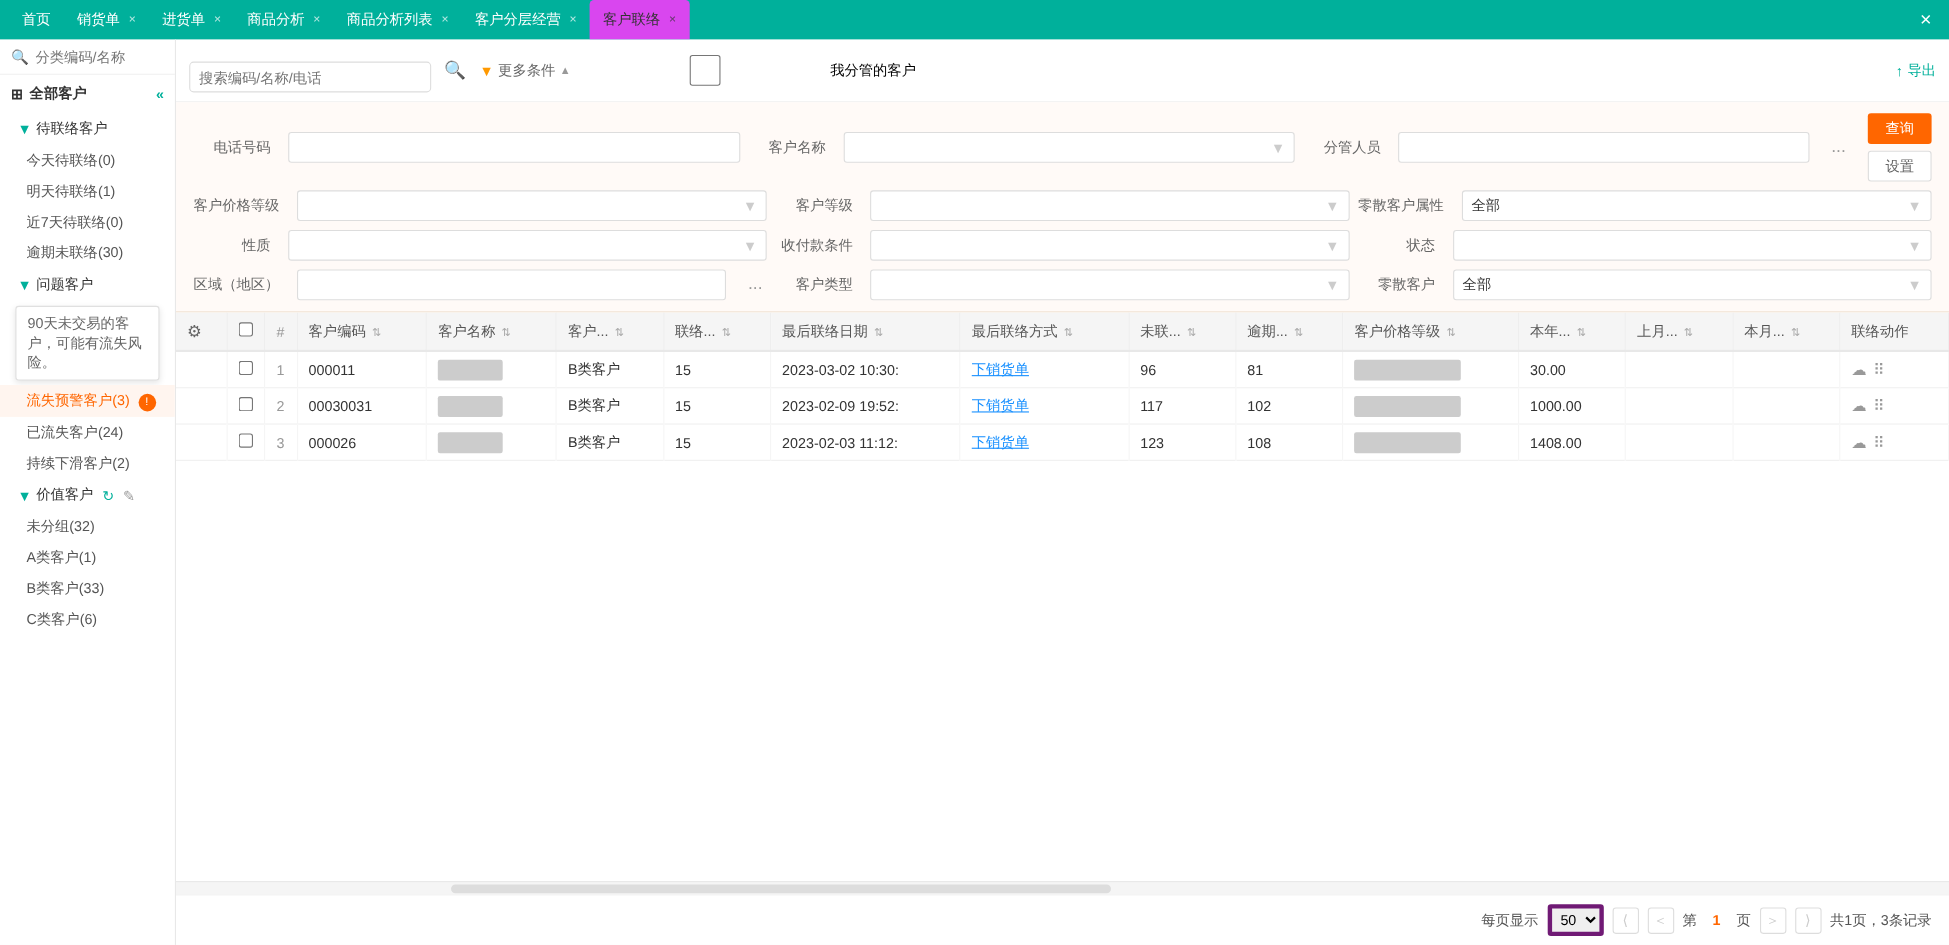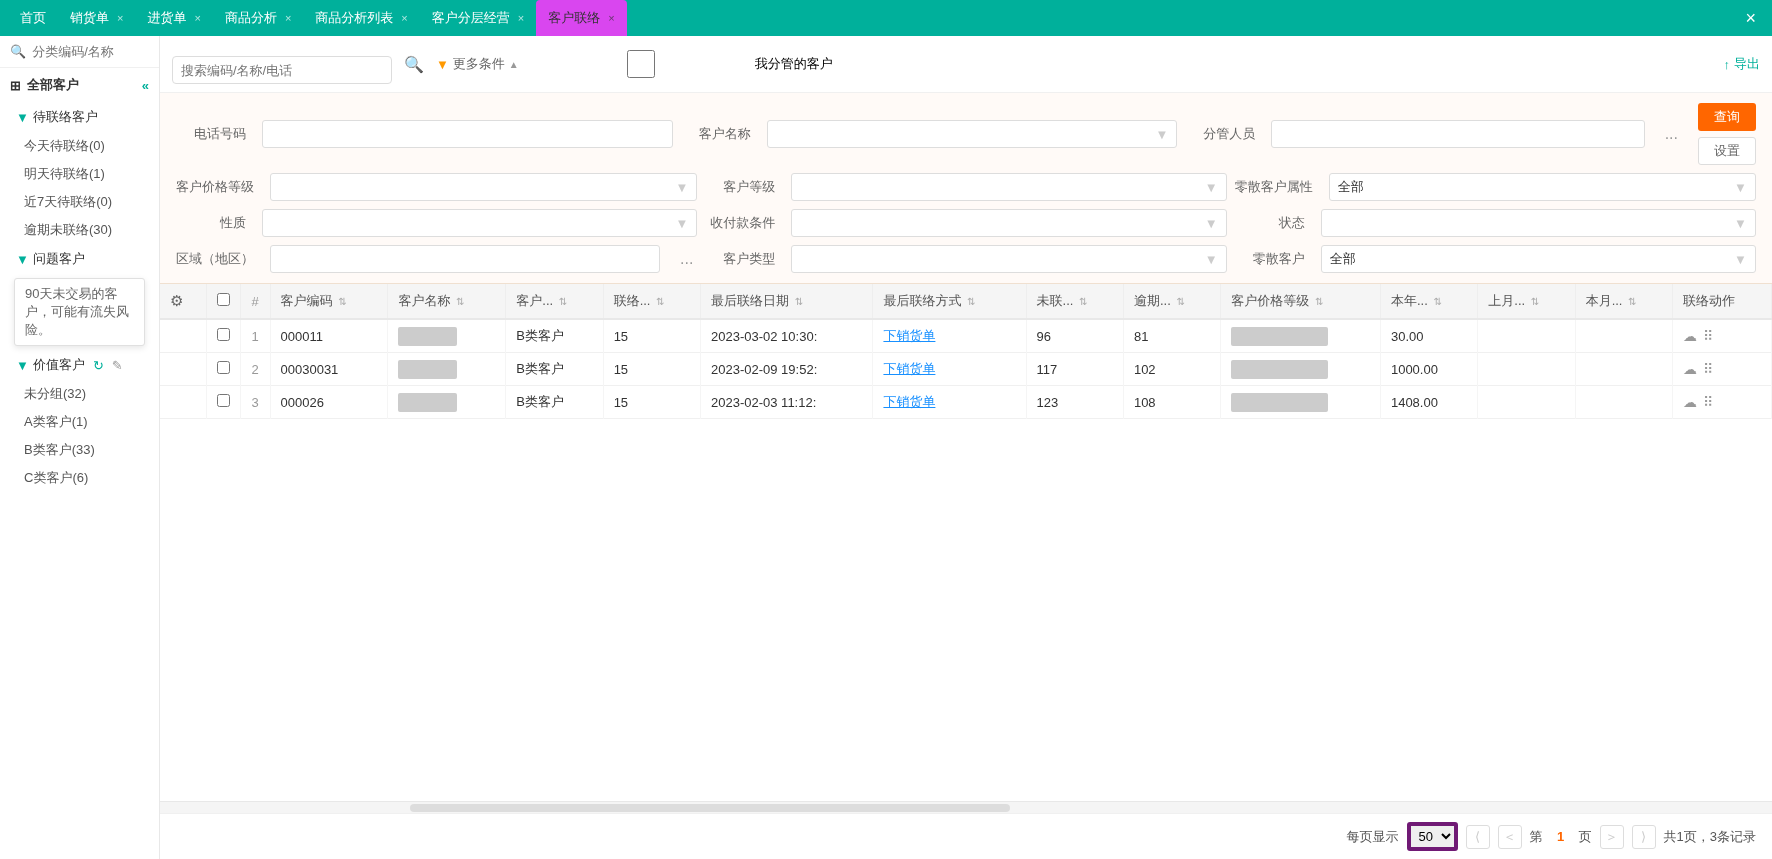--- a/index.html
+++ b/index.html
@@ -424,20 +424,32 @@
       </div>
     </div>
 
     <div class="sidebar-group-title expanded">
       <span style="color:#00b09b;">▼</span>
       <span>问题客户</span>
     </div>
     <div class="tooltip-box">
       <span>90天未交易的客户，可能有流失风险。</span>
     </div>
+    <div>
+      <div class="sidebar-item active">
+        <span>流失预警客户(3)</span>
+        <span class="item-icon">!</span>
+      </div>
+      <div class="sidebar-item">
+        <span>已流失客户(24)</span>
+      </div>
+      <div class="sidebar-item">
+        <span>持续下滑客户(2)</span>
+      </div>
+    </div>
 
     <div class="sidebar-group-title expanded">
       <span style="color:#00b09b;">▼</span>
       <span>价值客户</span>
       <span style="margin-left:4px; color:#00b09b; cursor:pointer;">↻</span>
       <span style="margin-left:4px; color:#999; cursor:pointer;">✎</span>
     </div>
     <div>
       <div class="sidebar-item">
         <span>未分组(32)</span>

